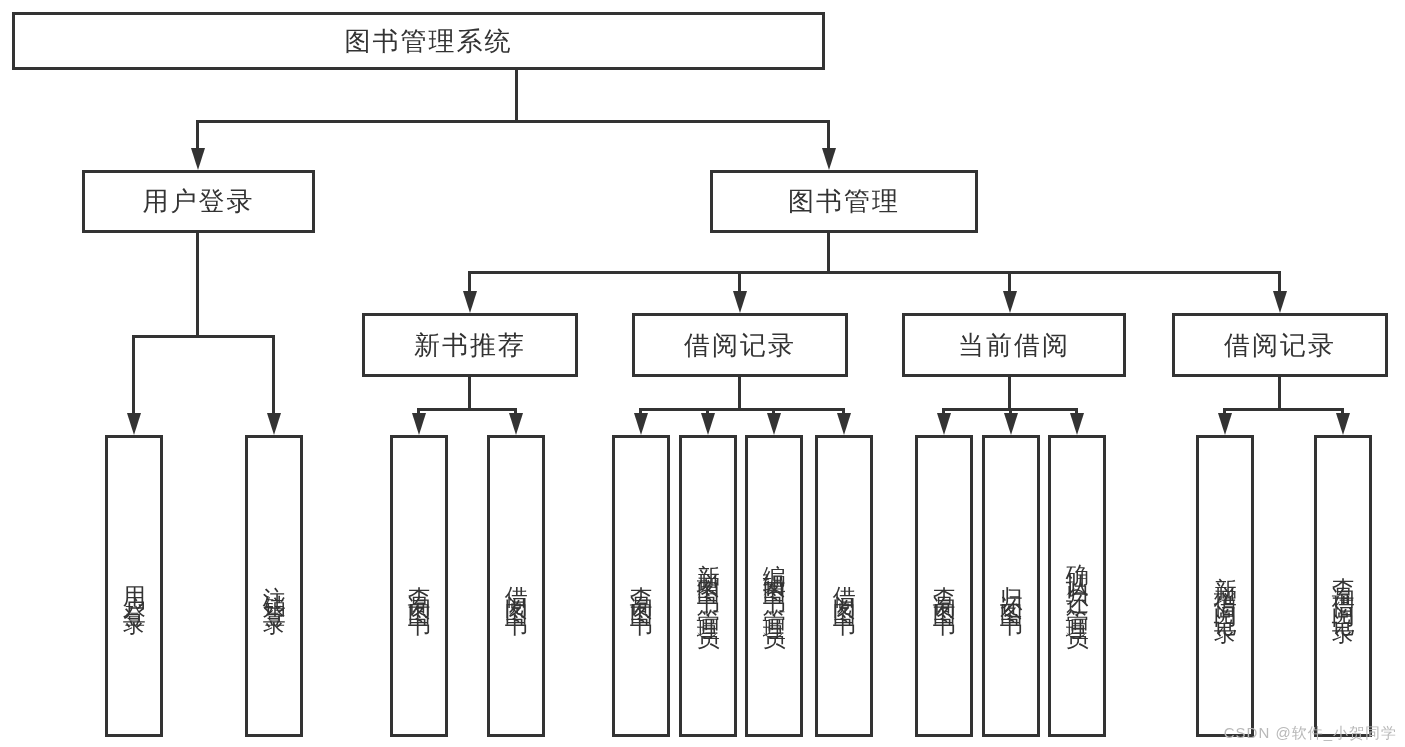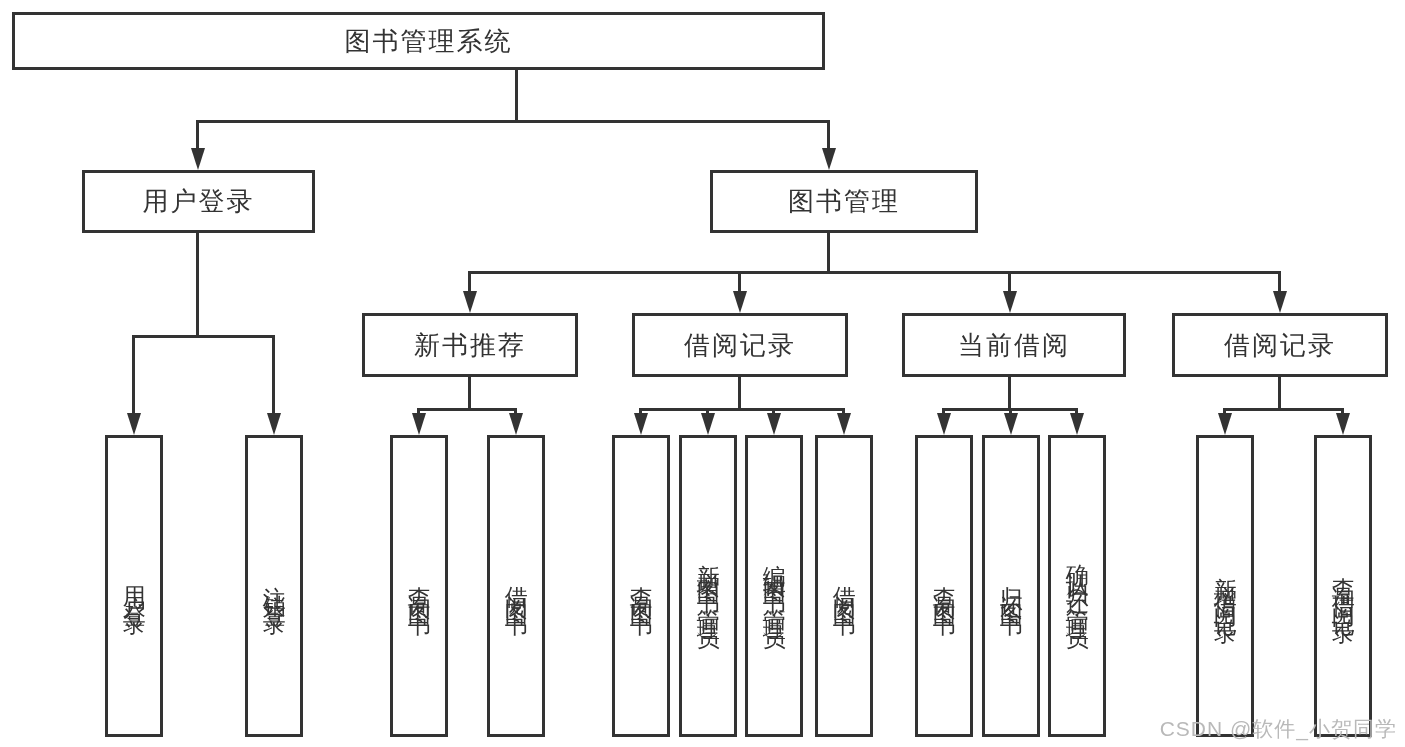--- a/index.html
+++ b/index.html
@@ -32,21 +32,21 @@
     position:absolute;width:0;height:0;
     border-left:7px solid transparent;
     border-right:7px solid transparent;
     border-top:22px solid #333333;
   }
   .watermark{
     position:absolute;
     right:8px;
     bottom:4px;
     color:#b9b9b9;
-    font-size:21px;
+    font-size:15px;
     letter-spacing:1px;
     z-index:5;
   }
 </style>
 </head>
 <body>
 
 <div id="canvas">
 
   <div class="box" style="left:12px;top:12px;width:813px;height:58px;padding-left:20px;">图书管理系统</div>

